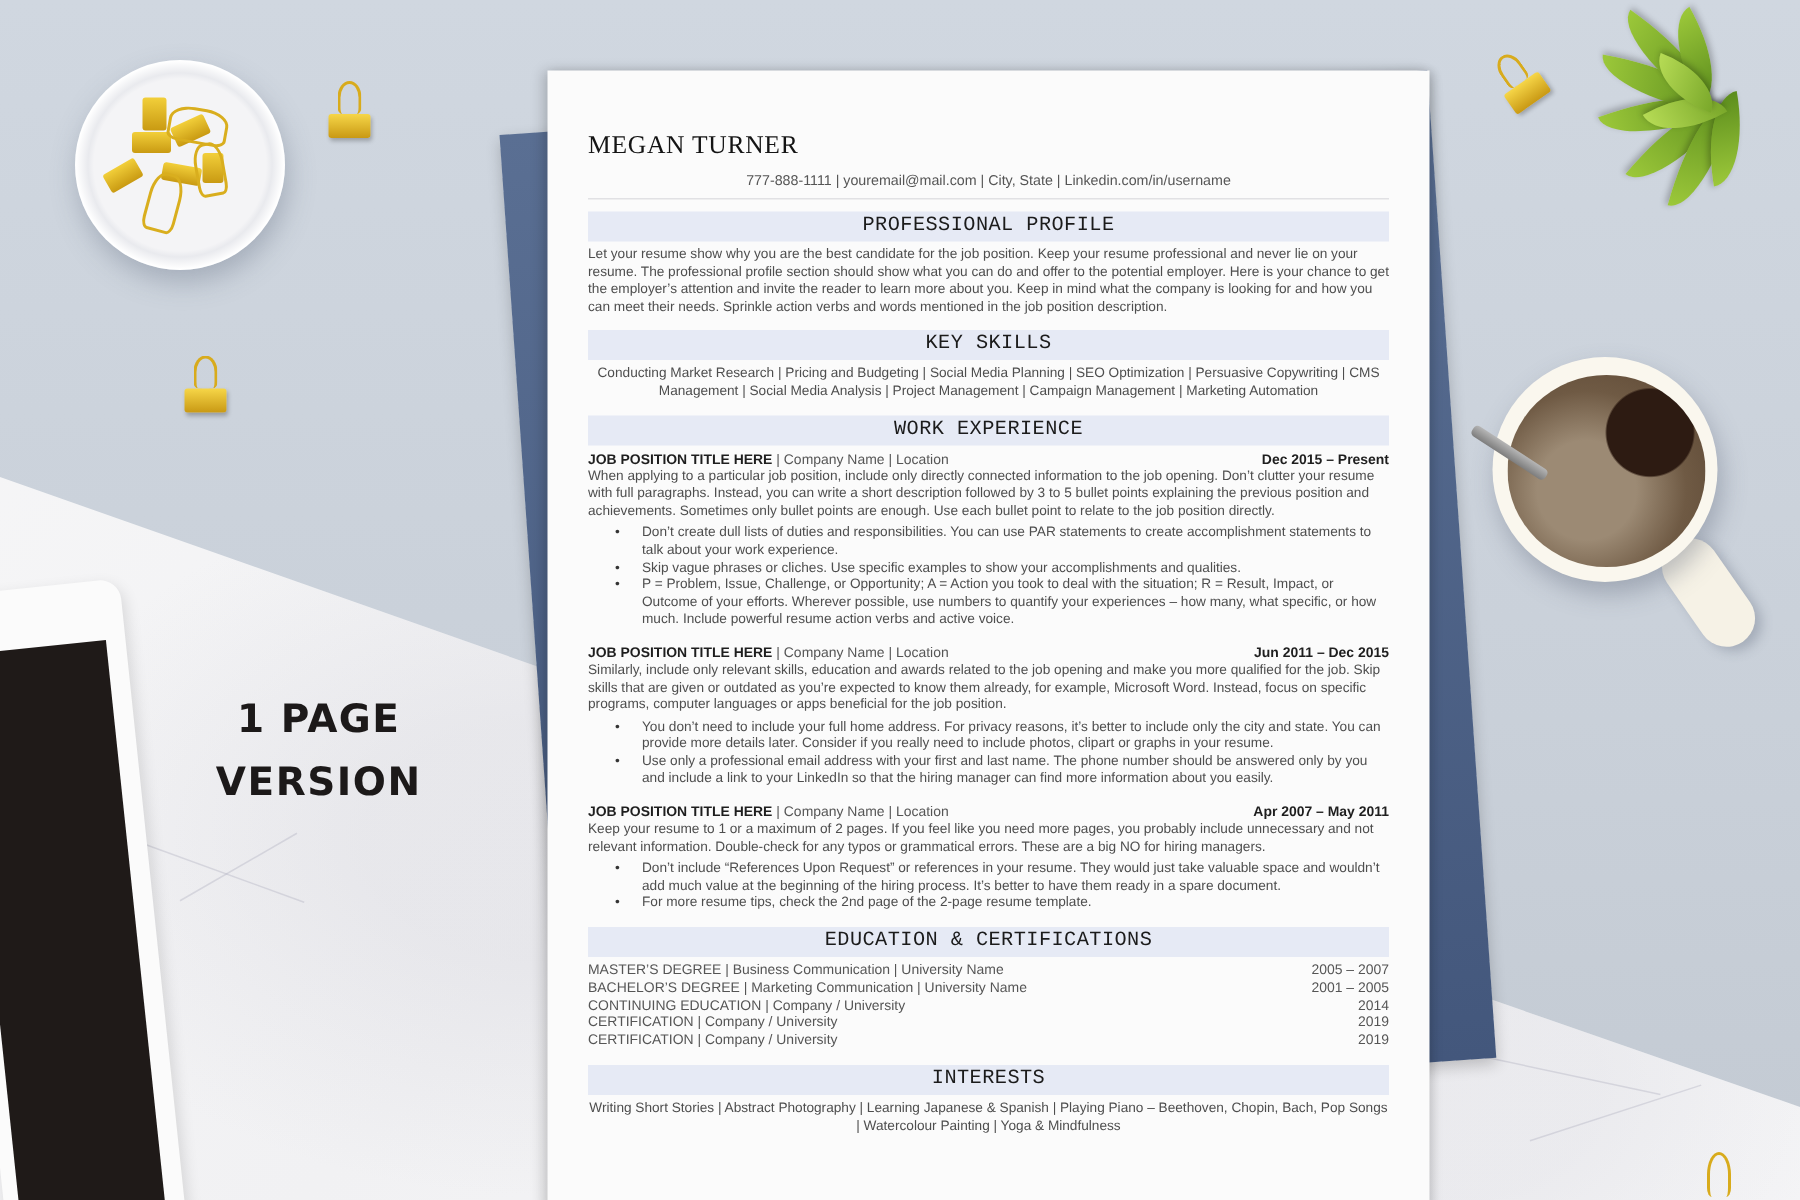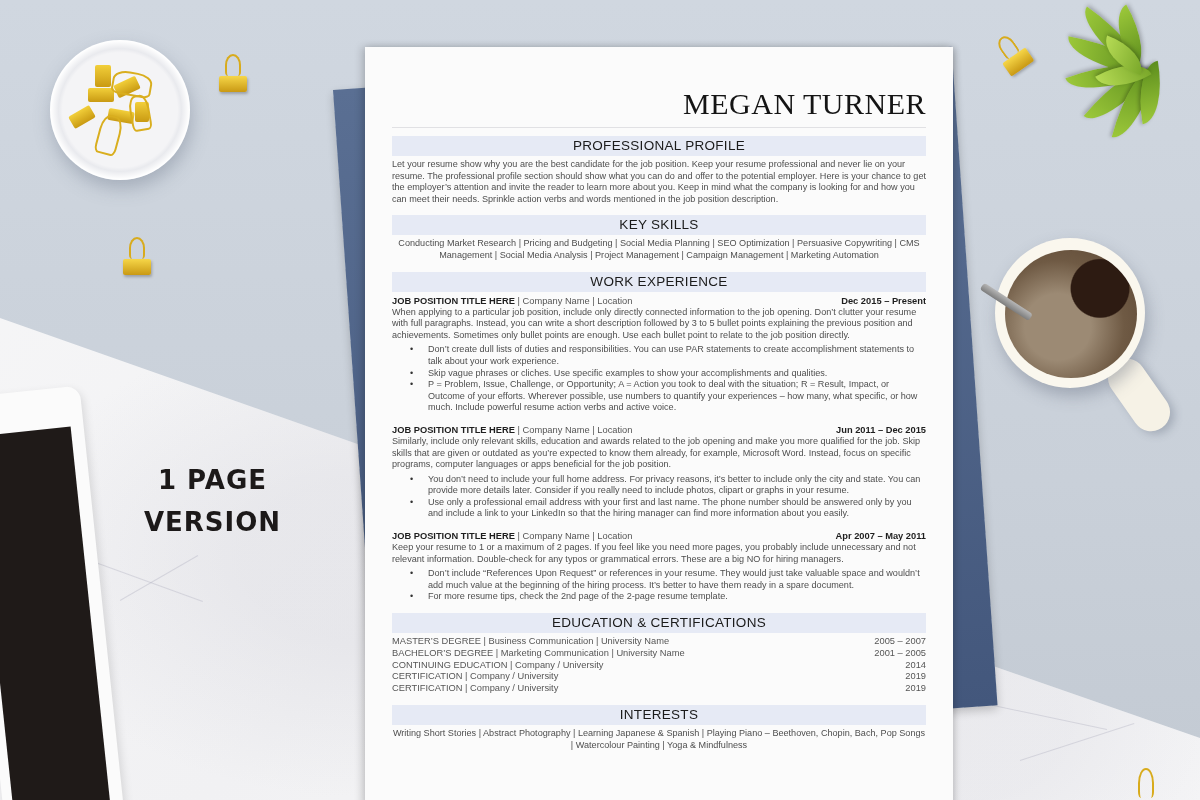--- a/index.html
+++ b/index.html
@@ -51,24 +51,24 @@
     font-family: "DejaVu Sans", sans-serif; font-weight: bold; font-size: 26px; line-height: 42px; letter-spacing: 1px; color: #1c1919; margin-top: 31px; }
 
   
   .folder { position: absolute; left: 333px; top: 90px; width: 620px; height: 660px; background: linear-gradient(180deg,#5a6f93,#43577c);
     transform: rotate(-4deg); transform-origin: top left; box-shadow: 0 4px 10px rgba(0,0,0,0.2); }
 
   
   .paper { position: absolute; left: 365px; top: 47px; width: 588px; height: 760px; background: #fbfbfb;
     box-shadow: -3px 0 8px rgba(0,0,0,0.18), 3px 0 6px rgba(0,0,0,0.12); padding: 0 27px; color: #4a4a4a;
     font-family: "Liberation Sans", sans-serif; }
-  .name { font-family: "Liberation Serif", serif; font-size: 30px; color: #141414; text-align: right; margin-top: 40px; letter-spacing: 0.5px; }
+  .name { font-family: "Liberation Serif", serif; font-size: 17px; color: #141414; text-align: left; margin-top: 40px; letter-spacing: 0.5px; }
   .contact { font-size: 9.5px; text-align: center; margin-top: 8px; color: #555; }
   .rule { border-top: 1px solid #e1e1e4; margin: 6px 0 0 0; }
-  .section-head { background: #e6eaf5; font-family: Liberation Sans, sans-serif; font-size: 13.5px; color: #1b1b1b; text-align: center;
+  .section-head { background: #e6eaf5; font-family: Liberation Mono, monospace; font-size: 13.5px; color: #1b1b1b; text-align: center;
     height: 20px; line-height: 20px; margin-top: 8px; letter-spacing: 0.3px; }
   .para { font-size: 9.1px; line-height: 11.6px; margin-top: 3px; color: #4e4e4e; }
   .centered { text-align: center; }
   .job-head { display: flex; justify-content: space-between; font-size: 9.3px; margin-top: 4px; color: #555; }
   .job-title { color: #1e1e1e; font-weight: bold; }
   .job-dates { color: #1e1e1e; font-weight: bold; }
   ul.bullets { list-style: none; margin: 3px 0 0 0; }
   ul.bullets li { position: relative; padding-left: 36px; font-size: 9.1px; line-height: 11.6px; color: #4e4e4e; }
   ul.bullets li::before { content: "•"; position: absolute; left: 18px; top: 0; color: #333; }
   .edu-row { display: flex; justify-content: space-between; font-size: 9.3px; line-height: 11.8px; color: #555; gap: 36px; }
@@ -136,20 +136,21 @@
 
   <div class="version-label">
     <div>1 PAGE</div>
     <div>VERSION</div>
   </div>
 
   <div class="folder"></div>
 
   <div class="paper">
     <div class="name">MEGAN TURNER</div>
+    <div class="contact">777-888-1111  |  youremail@mail.com  |  City, State  |  Linkedin.com/in/username</div>
     <div class="rule"></div>
 
     <div class="section-head">PROFESSIONAL PROFILE</div>
     <div class="para">Let your resume show why you are the best candidate for the job position. Keep your resume professional and never lie on your resume. The professional profile section should show what you can do and offer to the potential employer. Here is your chance to get the employer’s attention and invite the reader to learn more about you. Keep in mind what the company is looking for and how you can meet their needs. Sprinkle action verbs and words mentioned in the job position description.</div>
 
     <div class="section-head" style="margin-top:10px">KEY SKILLS</div>
     <div class="para centered">Conducting Market Research | Pricing and Budgeting | Social Media Planning | SEO Optimization | Persuasive Copywriting | CMS Management | Social Media Analysis | Project Management | Campaign Management | Marketing Automation</div>
 
     <div class="section-head" style="margin-top:10px">WORK EXPERIENCE</div>
 

